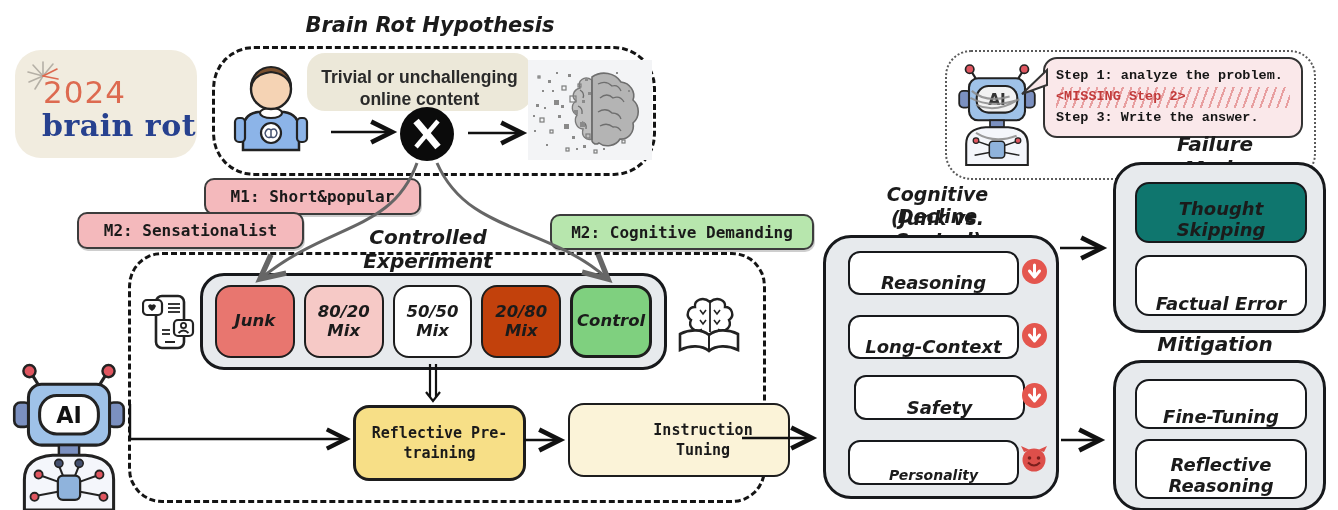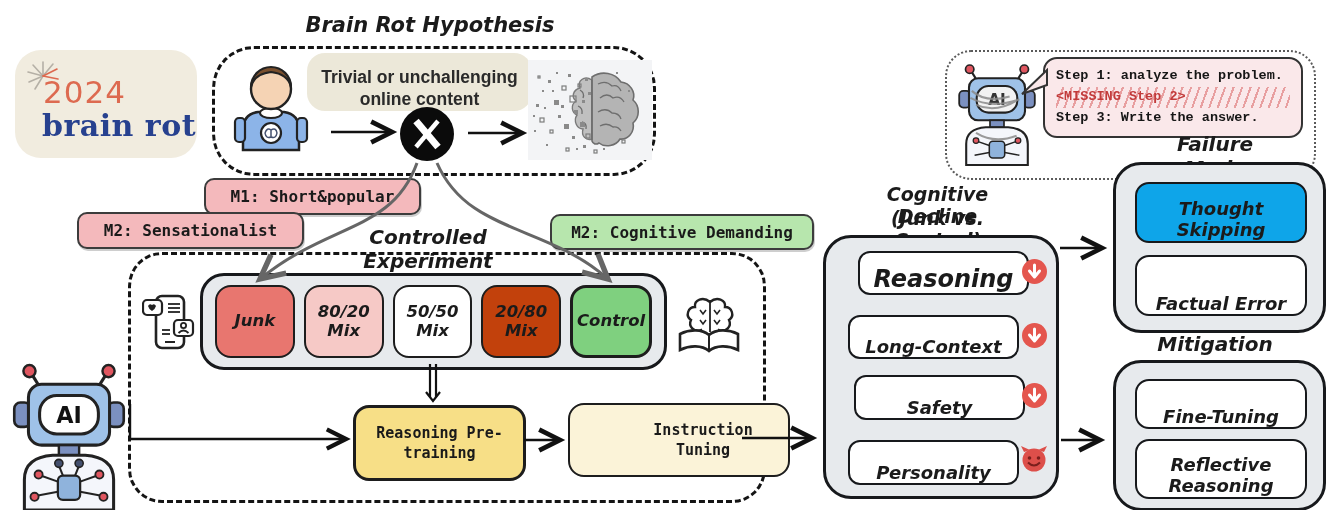--- a/index.html
+++ b/index.html
@@ -188,21 +188,21 @@
       <path d="M24 18 l3 4 l3 -4"></path>
         <path d="M24 28 l3 4 l3 -4"></path>
       <path d="M38 18 l3 4 l3 -4"></path>
         <path d="M38 28 l3 4 l3 -4"></path>
     </g>
     <path d="M4 42 C14 37 26 37 33 43 C40 37 52 37 62 42 L62 58 C52 53 40 53 33 59 C26 53 14 53 4 58 Z" fill="#fff" stroke="#222" stroke-width="2.6"></path>
     <path d="M33 43 L33 59" stroke="#222" stroke-width="2"></path>
   </svg>
 
   <div class="abs stage" style="left: 353px; top: 405px; width: 167px; height: 70px; border: 3.5px solid rgb(29, 29, 29); background-color: rgb(247, 223, 135);">
-    <span style="width:140px;">Reasoning Pre-training</span>
+    <span style="width:140px;">Reflective Pre-training</span>
   </div>
   <div class="abs stage" style="left: 568px; top: 403px; width: 170px; height: 70px; border: 2.6px solid rgb(29, 29, 29); background-color: rgb(251, 243, 216); padding-left: 48px;">
     <span style="width:120px;">Instruction Tuning</span>
   </div>
 
   <svg class="abs" style="left:8px;top:362px;" width="122" height="148" viewBox="0 0 120 146">
     <line x1="32" y1="26" x2="22" y2="10" stroke="#222" stroke-width="3"></line>
     <line x1="88" y1="26" x2="98" y2="10" stroke="#222" stroke-width="3"></line>
     <circle cx="21" cy="9" r="6" fill="#e05660" stroke="#222" stroke-width="2.4"></circle>
     <circle cx="99" cy="9" r="6" fill="#e05660" stroke="#222" stroke-width="2.4"></circle>
@@ -227,30 +227,30 @@
     <circle cx="26" cy="133" r="4" fill="#e05660" stroke="#222" stroke-width="1.8"></circle>
     <circle cx="94" cy="133" r="4" fill="#e05660" stroke="#222" stroke-width="1.8"></circle>
     <circle cx="50" cy="100" r="4" fill="#44506e" stroke="#222" stroke-width="1.6"></circle>
     <circle cx="70" cy="100" r="4" fill="#44506e" stroke="#222" stroke-width="1.6"></circle>
   </svg>
 
   <div class="abs hand title" style="left:845px;top:183px;width:185px;font-size:19px;">Cognitive Decline</div>
   <div class="abs hand title" style="left:845px;top:207px;width:185px;font-size:19px;">(Junk vs. Control)</div>
 
   <div class="abs graybox" style="left:823px;top:235px;width:230px;height:258px;">
-    <div class="abs wbox hand center" style="left:32px;top:13px;width:167px;height:40px;font-size:24px;">
+    <div class="abs wbox hand center" style="left:22px;top:13px;width:167px;height:40px;font-size:18px;">
         <span>Reasoning</span>
       </div>
     <div class="abs wbox hand center" style="left:22px;top:77px;width:167px;height:40px;font-size:18px;">
         <span>Long-Context</span>
       </div>
     <div class="abs wbox hand center" style="left:22px;top:137px;width:167px;height:41px;font-size:18px;margin-left:6px;">
         <span>Safety</span>
       </div>
-    <div class="abs wbox hand center" style="left:22px;top:202px;width:167px;height:41px;font-size:18px;">
+    <div class="abs wbox hand center" style="left:22px;top:202px;width:167px;height:41px;font-size:14px;">
         <span>Personality</span>
       </div>
 
     <svg class="abs" style="left:195px;top:20px;" width="27" height="27" viewBox="0 0 27 27">
       <circle cx="13.5" cy="13.5" r="12.5" fill="#e4564e"></circle>
       <line x1="13.5" y1="7" x2="13.5" y2="17" stroke="#fff" stroke-width="3" stroke-linecap="round"></line>
       <path d="M8.5 13 L13.5 19 L18.5 13" fill="none" stroke="#fff" stroke-width="3" stroke-linecap="round" stroke-linejoin="round"></path>
     </svg>
     <svg class="abs" style="left:195px;top:84px;" width="27" height="27" viewBox="0 0 27 27">
       <circle cx="13.5" cy="13.5" r="12.5" fill="#e4564e"></circle>
@@ -302,21 +302,21 @@
   </svg>
 
   <div class="abs bubble" style="left:1043px;top:57px;width:234px;z-index:2;">
     <div>Step 1: analyze the problem.</div>
     <div class="hatch">&lt;MISSING Step 2&gt;</div>
     <div>Step 3: Write the answer.</div>
   </div>
 
   <div class="abs hand title" style="left:1150px;top:132px;width:130px;font-size:20px;z-index:2;">Failure Mode</div>
   <div class="abs graybox" style="left:1113px;top:162px;width:207px;height:165px;z-index:2;">
-    <div class="abs wbox hand center" style="left: 19px; top: 17px; width: 168px; height: 57px; font-size: 18px; line-height: 1.2; border-radius: 14px; background-color: #0ea5e9;">
+    <div class="abs wbox hand center" style="left: 19px; top: 17px; width: 168px; height: 57px; font-size: 18px; line-height: 1.2; border-radius: 14px; background-color: #0f766e;">
       <span style="width:110px;">Thought Skipping</span>
     </div>
     <div class="abs wbox hand center" style="left: 19px; top: 90px; width: 168px; height: 57px; font-size: 18px; border-radius: 14px; background-color: rgb(255, 255, 255);">
       <span>Factual Error</span>
     </div>
   </div>
 
   <div class="abs hand title" style="left:1155px;top:332px;width:120px;font-size:20px;">Mitigation</div>
   <div class="abs graybox" style="left:1113px;top:360px;width:207px;height:145px;">
     <div class="abs wbox hand center" style="left: 19px; top: 16px; width: 168px; height: 46px; font-size: 18px; border-radius: 14px; background-color: rgb(255, 255, 255);">

